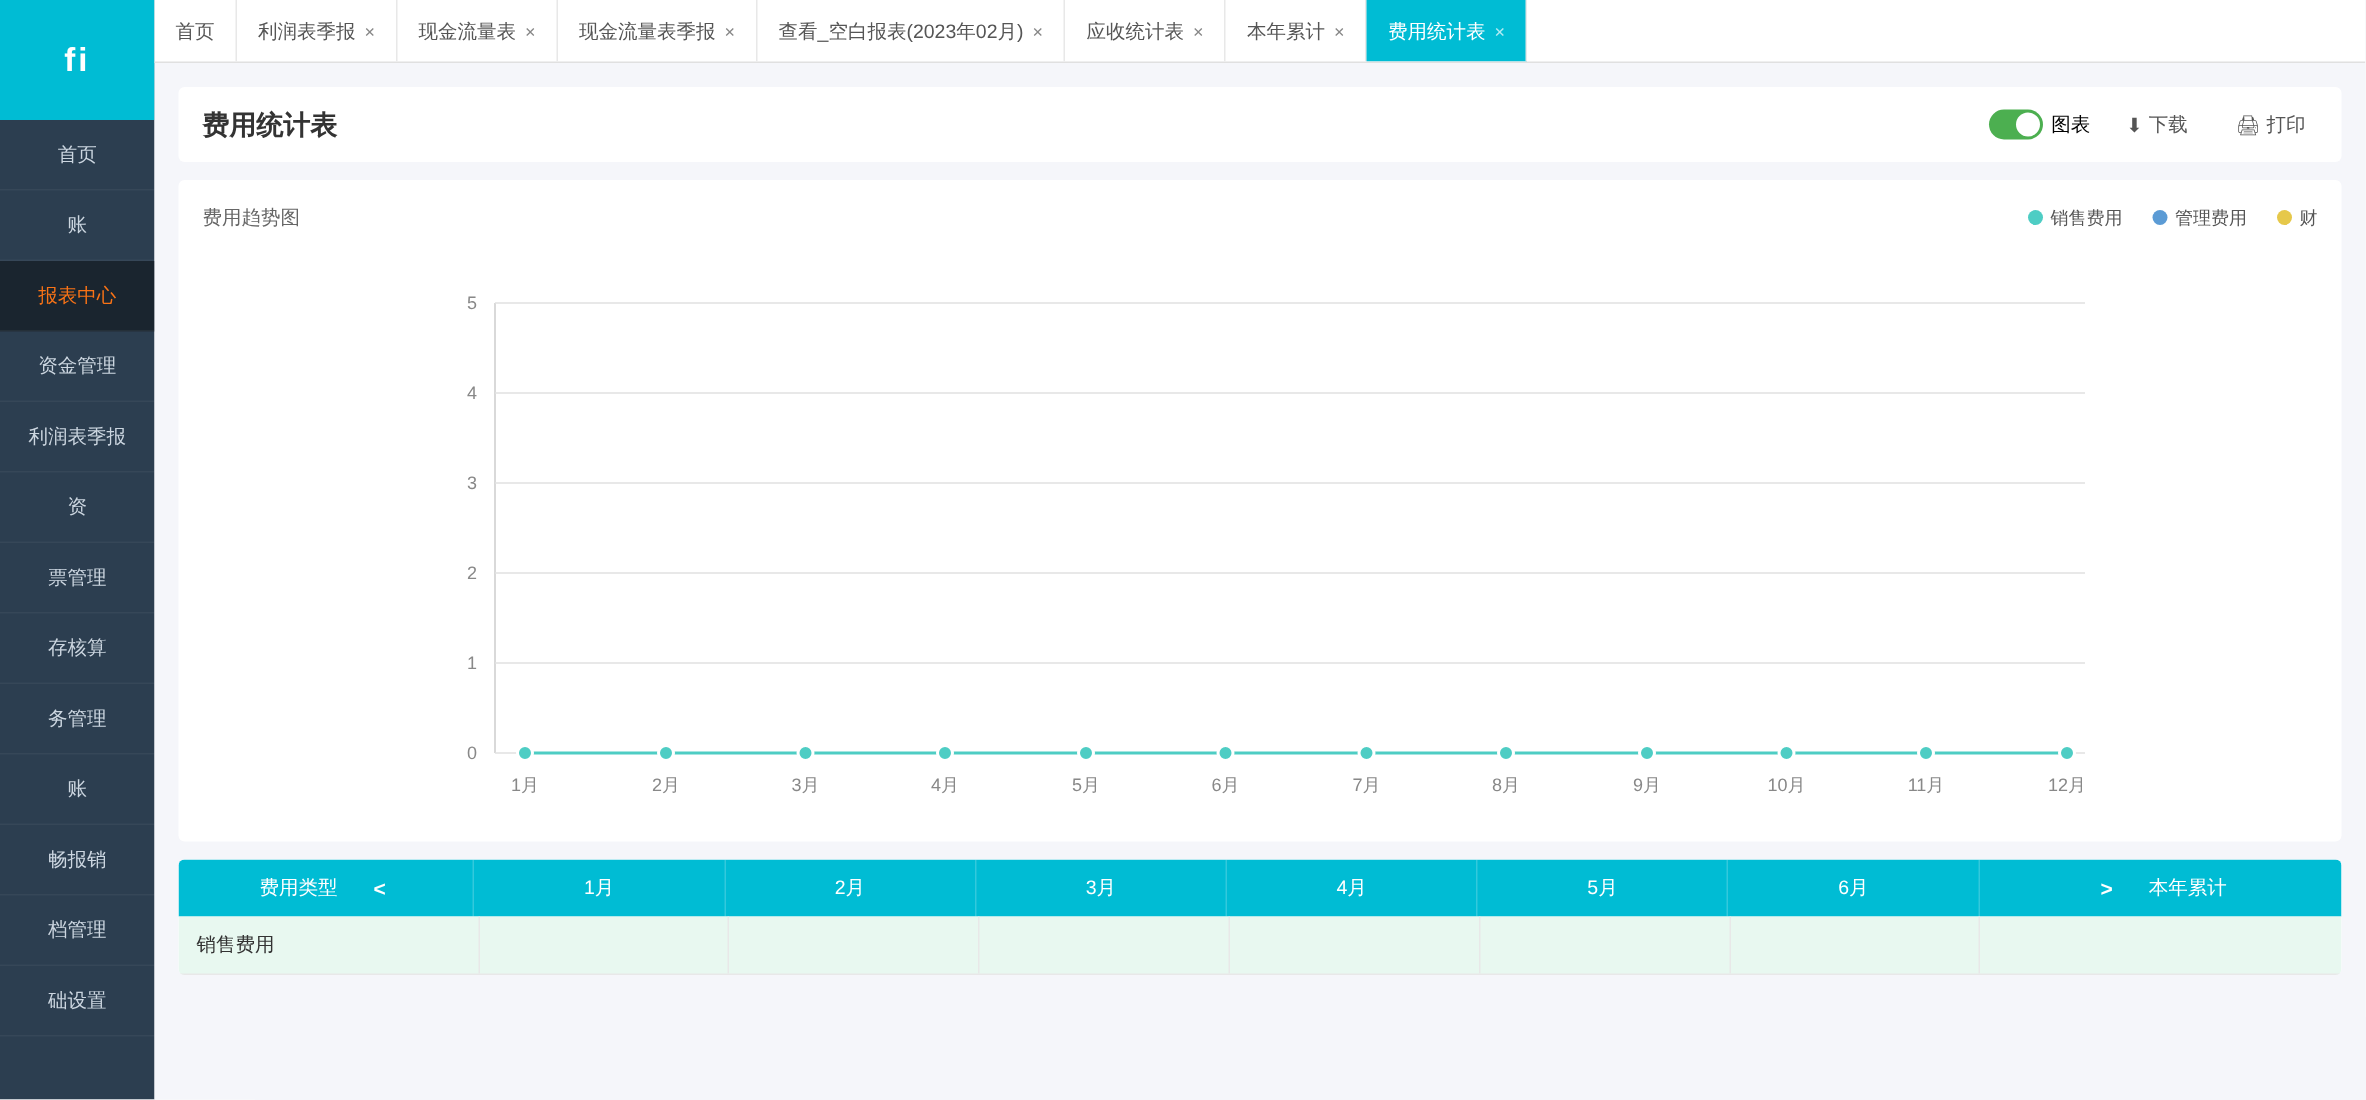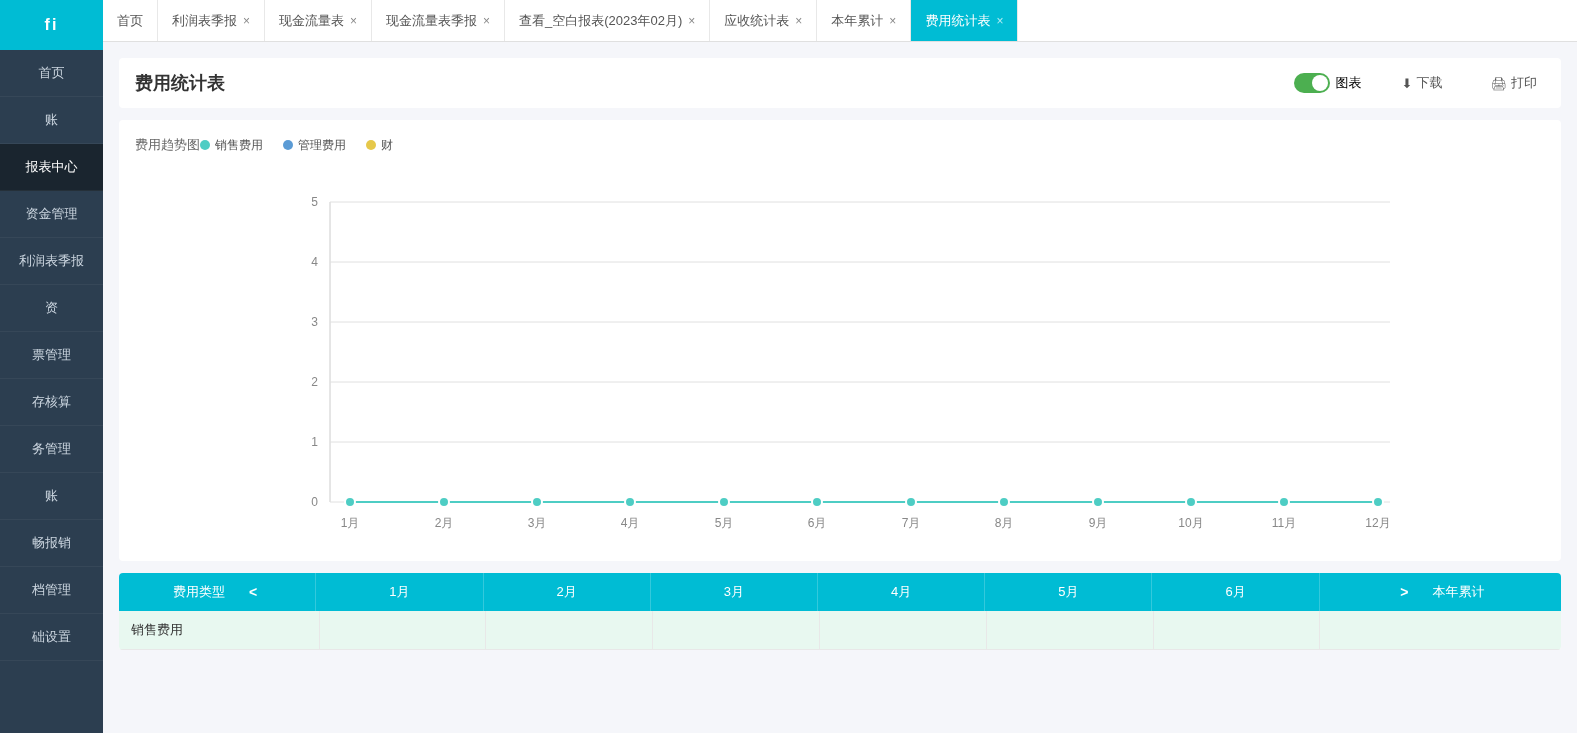--- a/index.html
+++ b/index.html
@@ -9,38 +9,38 @@
     .sidebar {
       width: 103px;
       background: #2c3e50;
       display: flex;
       flex-direction: column;
       height: 100%;
       flex-shrink: 0;
     }
     .sidebar-logo {
       background: #00bcd4;
-      height: 50px;
+      height: 80px;
       display: flex;
       align-items: center;
       justify-content: center;
       color: white;
-      font-size: 16px;
+      font-size: 22px;
       font-weight: bold;
       letter-spacing: 2px;
     }
     .sidebar-item {
       color: #ccd6e0;
       padding: 14px 0;
       text-align: center;
       font-size: 13px;
       cursor: pointer;
       border-bottom: 1px solid rgba(255,255,255,0.05);
     }
-    .sidebar-item.active { background: #1a252f; color: #ffffff; }
+    .sidebar-item.active { background: #1a252f; color: #f97316; }
 
     
     .main-area {
       flex: 1;
       display: flex;
       flex-direction: column;
       height: 100%;
       overflow: hidden;
       background: #f5f6fa;
     }
@@ -98,21 +98,21 @@
       border-radius: 4px;
     }
     .page-title {
       font-size: 18px;
       font-weight: 600;
       color: #333;
     }
     .header-actions {
       display: flex;
       align-items: center;
-      gap: 32px;
+      gap: 16px;
     }
     .toggle-wrap {
       display: flex;
       align-items: center;
       gap: 6px;
     }
     .toggle {
       width: 36px;
       height: 20px;
       background: #4caf50;
@@ -143,20 +143,21 @@
 
     
     .chart-panel {
       background: white;
       border-radius: 4px;
       padding: 16px;
     }
     .chart-header {
       display: flex;
       align-items: center;
+      justify-content: space-between;
       margin-bottom: 8px;
     }
     .chart-title {
       font-size: 13px;
       color: #666;
     }
     .legend {
       display: flex;
       align-items: center;
       gap: 20px;

